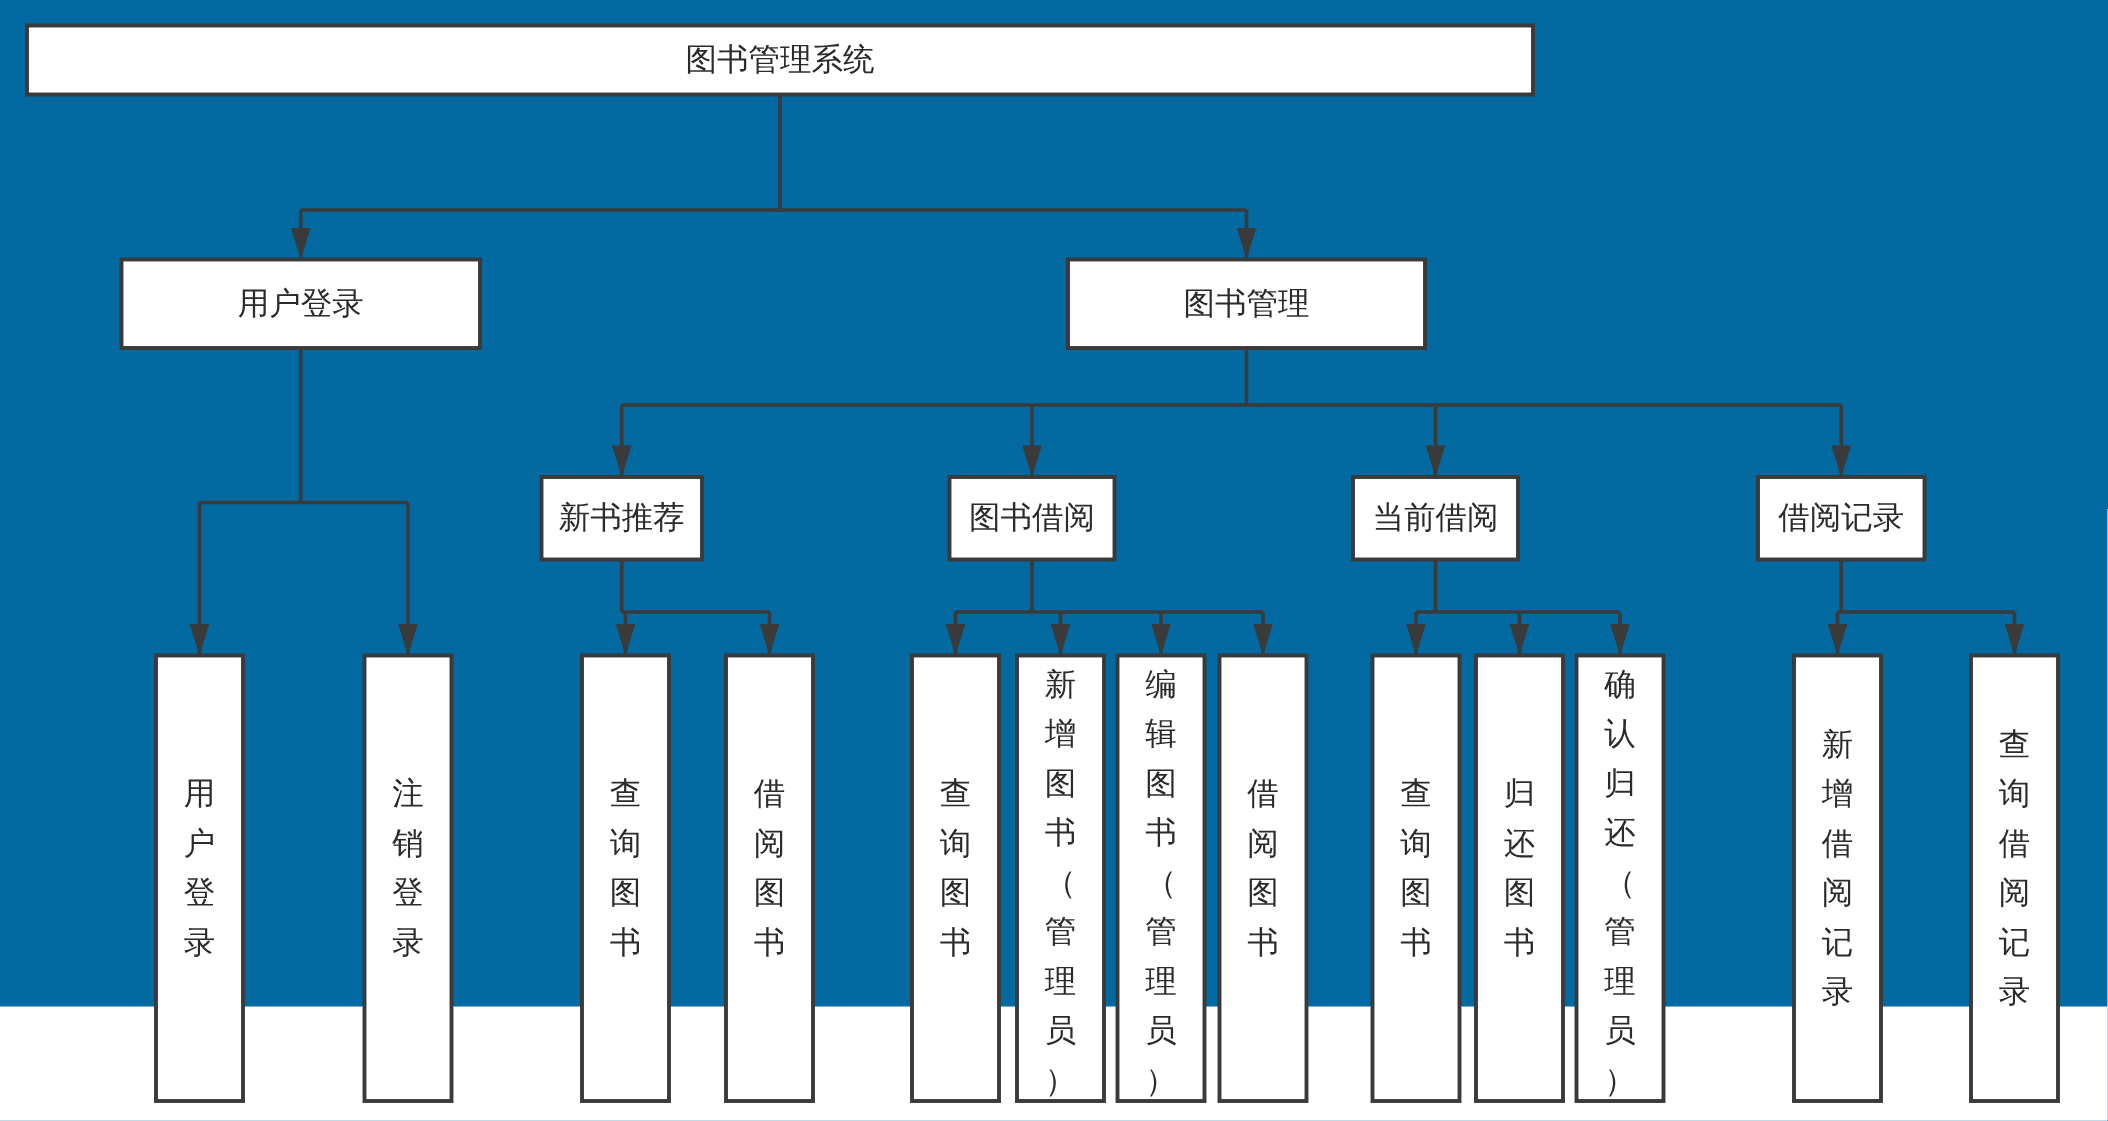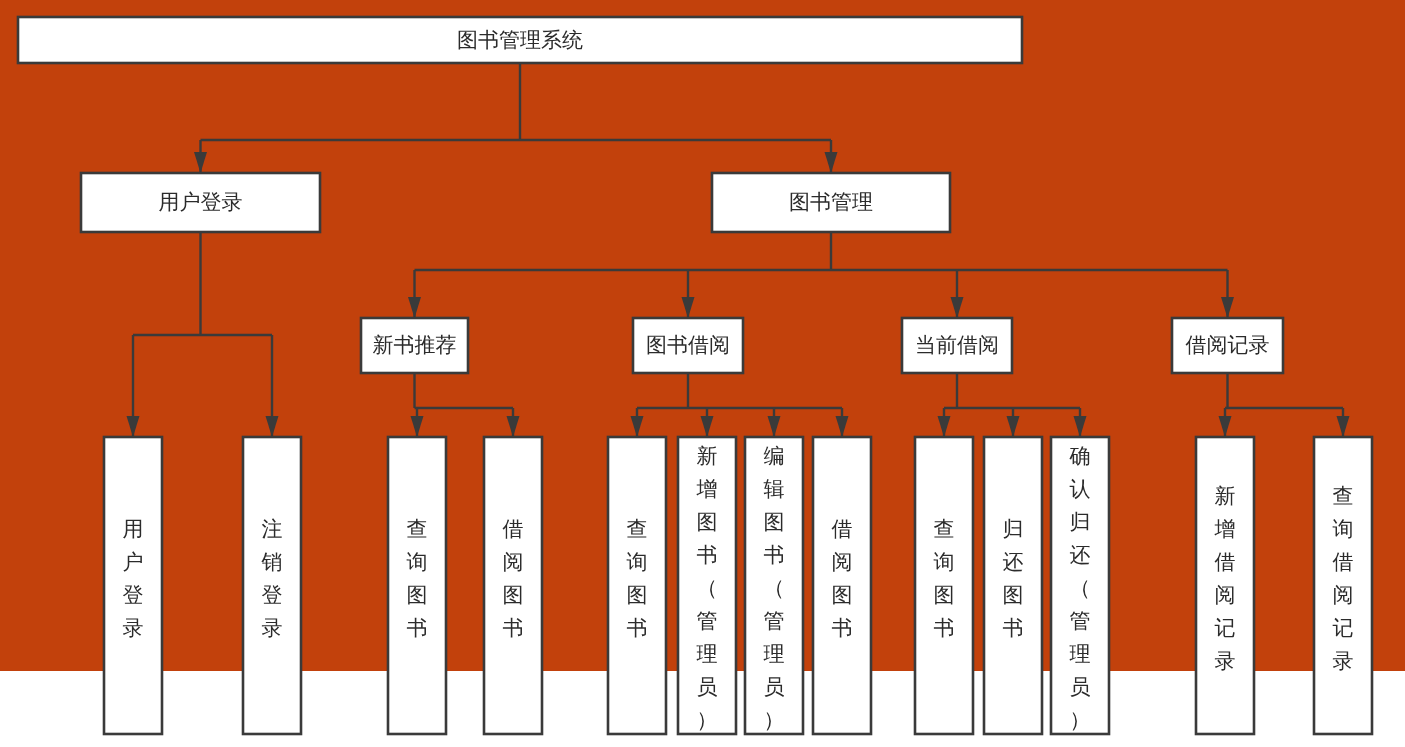--- a/index.html
+++ b/index.html
@@ -11,21 +11,21 @@
   body {
     width: 1405px;
     height: 747px;
     font-family: "Liberation Sans", "DejaVu Sans", sans-serif;
     overflow: hidden;
   }
   #diagram-root {
     position: relative;
     width: 1405px;
     height: 671px;
-    background: #c2410c;
+    background: #0369a1;
   }
   svg.diagram-canvas {
     position: absolute;
     left: 0;
     top: 0;
     width: 1405px;
     height: 747px;
     display: block;
   }
   .node-rect {

